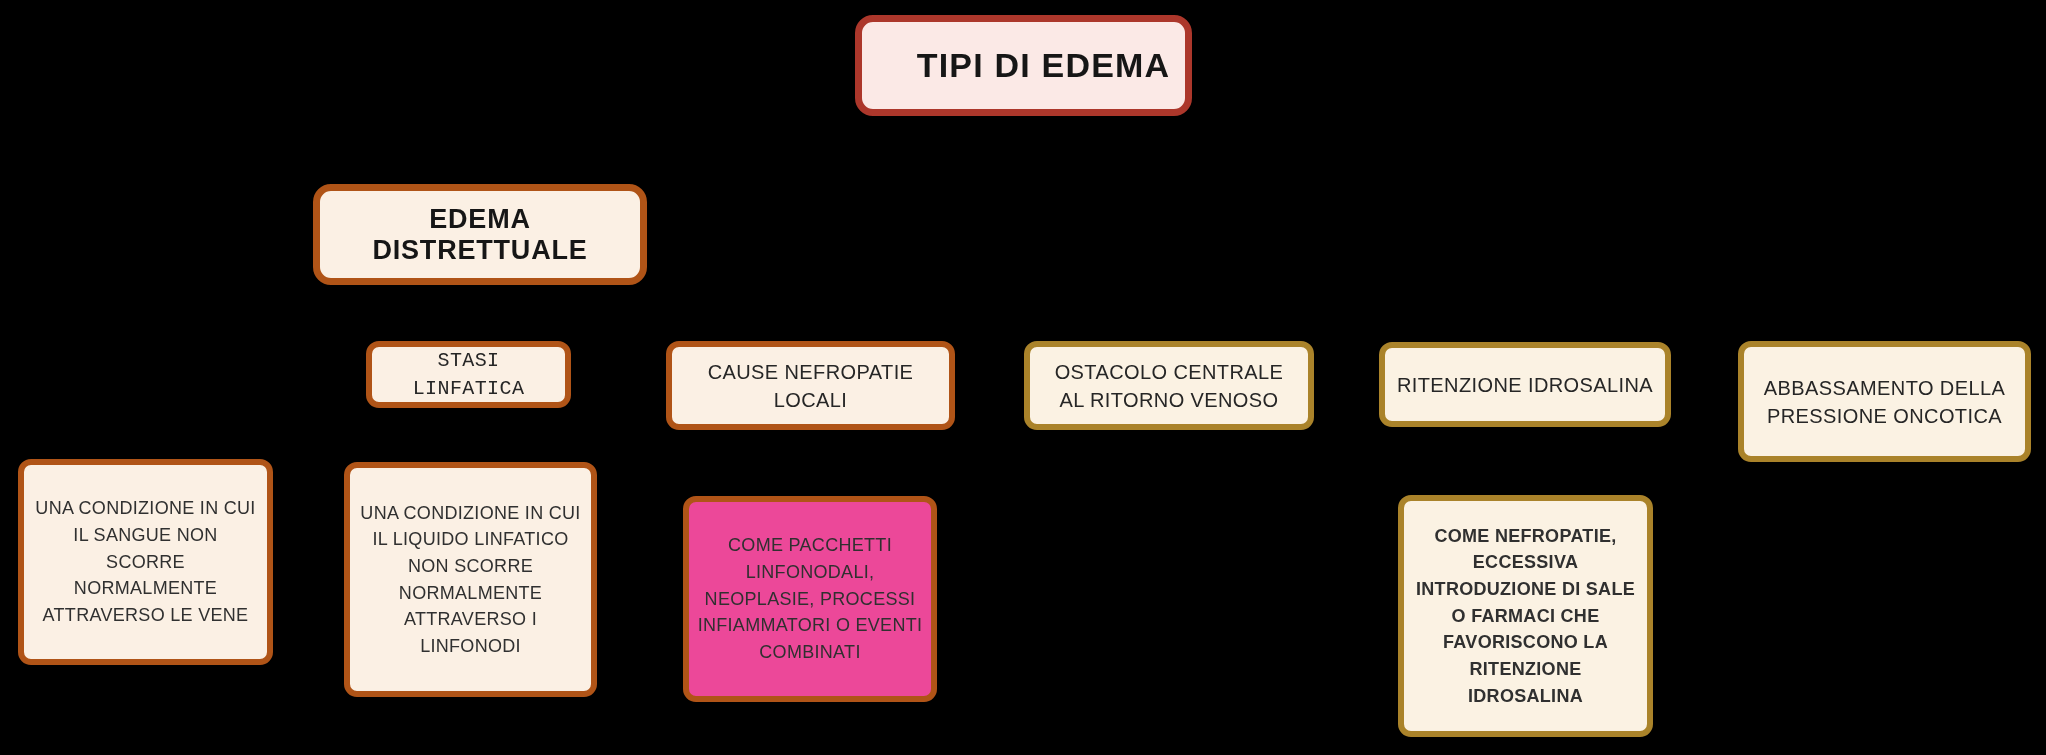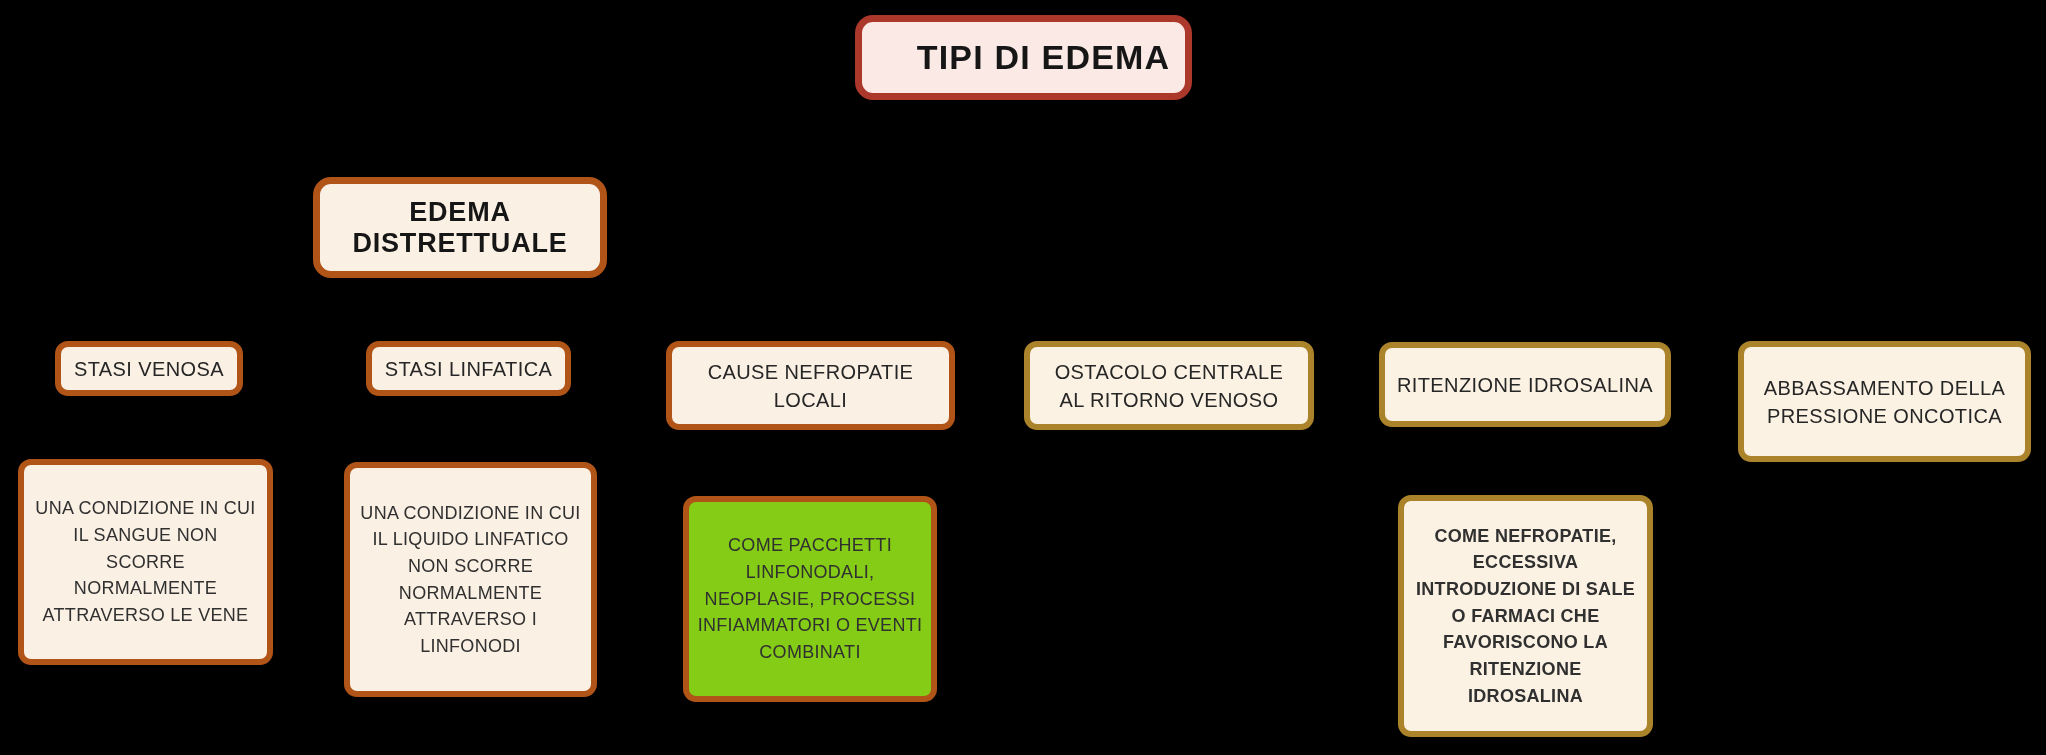--- a/index.html
+++ b/index.html
@@ -50,40 +50,39 @@
     color: #303030;
     line-height: 1.48;
     padding: 19px 8px;
   }
 </style>
 </head>
 <body>
 
 <div id="canvas">
 
-  <div class="node big title-node" style="left: 855px; top: 15px; width: 337px; height: 85px; border-color: rgb(172, 55, 43); background-color: rgb(251, 233, 230); padding-left: 40px;">TIPI DI EDEMA</div>
+  <div class="node big title-node" style="left: 855px; top: 15px; width: 337px; height: 101px; border-color: rgb(172, 55, 43); background-color: rgb(251, 233, 230); padding-left: 40px;">TIPI DI EDEMA</div>
 
-  <div class="node big" style="left: 313px; top: 177px; width: 294px; height: 101px; border-color: rgb(176, 84, 23); background-color: rgb(251, 240, 228);">EDEMA DISTRETTUALE</div>
+  <div class="node big" style="left: 313px; top: 184px; width: 334px; height: 101px; border-color: rgb(176, 84, 23); background-color: rgb(251, 240, 228);">EDEMA DISTRETTUALE</div>
 
 
-  <div class="node sub" style="left: 55px; top: 341px; width: 188px; height: 55px; border-color: rgb(176, 84, 23); background-color: rgb(251, 240, 228);">STASI VENOSA</div>
 
-  <div class="node sub" style="left: 366px; top: 341px; width: 205px; height: 55px; border-color: rgb(176, 84, 23); background-color: rgb(251, 240, 228);">STASI LINFATICA</div>
+  <div class="node sub" style="left: 366px; top: 341px; width: 205px; height: 67px; border-color: rgb(176, 84, 23); background-color: rgb(251, 240, 228); font-family: Liberation Mono, monospace;">STASI LINFATICA</div>
 
   <div class="node sub" style="left: 666px; top: 341px; width: 289px; height: 89px; border-color: rgb(176, 84, 23); background-color: rgb(251, 240, 228);">CAUSE NEFROPATIE LOCALI</div>
 
   <div class="node sub" style="left: 1024px; top: 341px; width: 290px; height: 89px; border-color: rgb(170, 131, 42); background-color: rgb(251, 242, 227);">OSTACOLO CENTRALE AL RITORNO VENOSO</div>
 
   <div class="node sub" style="left: 1379px; top: 342px; width: 292px; height: 85px; border-color: rgb(170, 131, 42); background-color: rgb(251, 242, 227);">RITENZIONE IDROSALINA</div>
 
   <div class="node sub" style="left: 1738px; top: 341px; width: 293px; height: 121px; border-color: rgb(170, 131, 42); background-color: rgb(251, 242, 227);">ABBASSAMENTO DELLA PRESSIONE ONCOTICA</div>
 
   <div class="node desc" style="left: 18px; top: 459px; width: 255px; height: 206px; border-color: rgb(176, 84, 23); background-color: rgb(251, 240, 228);">UNA CONDIZIONE IN CUI IL SANGUE NON SCORRE NORMALMENTE ATTRAVERSO LE VENE</div>
 
   <div class="node desc" style="left: 344px; top: 462px; width: 253px; height: 235px; border-color: rgb(176, 84, 23); background-color: rgb(251, 240, 228);">UNA CONDIZIONE IN CUI IL LIQUIDO LINFATICO NON SCORRE NORMALMENTE ATTRAVERSO I LINFONODI</div>
 
-  <div class="node desc" style="left: 683px; top: 496px; width: 254px; height: 206px; border-color: rgb(176, 84, 23); background-color: #84cc16;">COME PACCHETTI LINFONODALI, NEOPLASIE, PROCESSI INFIAMMATORI O EVENTI COMBINATI</div>
+  <div class="node desc" style="left: 683px; top: 496px; width: 254px; height: 206px; border-color: rgb(176, 84, 23); background-color: #ec4899;">COME PACCHETTI LINFONODALI, NEOPLASIE, PROCESSI INFIAMMATORI O EVENTI COMBINATI</div>
 
 
   <div class="node desc" style="left: 1398px; top: 495px; width: 255px; height: 242px; border-color: rgb(170, 131, 42); background-color: rgb(251, 242, 227); font-weight: bold;">COME NEFROPATIE, ECCESSIVA INTRODUZIONE DI SALE O FARMACI CHE FAVORISCONO LA RITENZIONE IDROSALINA</div>
 
 
 </div>
 
 </body></html>

